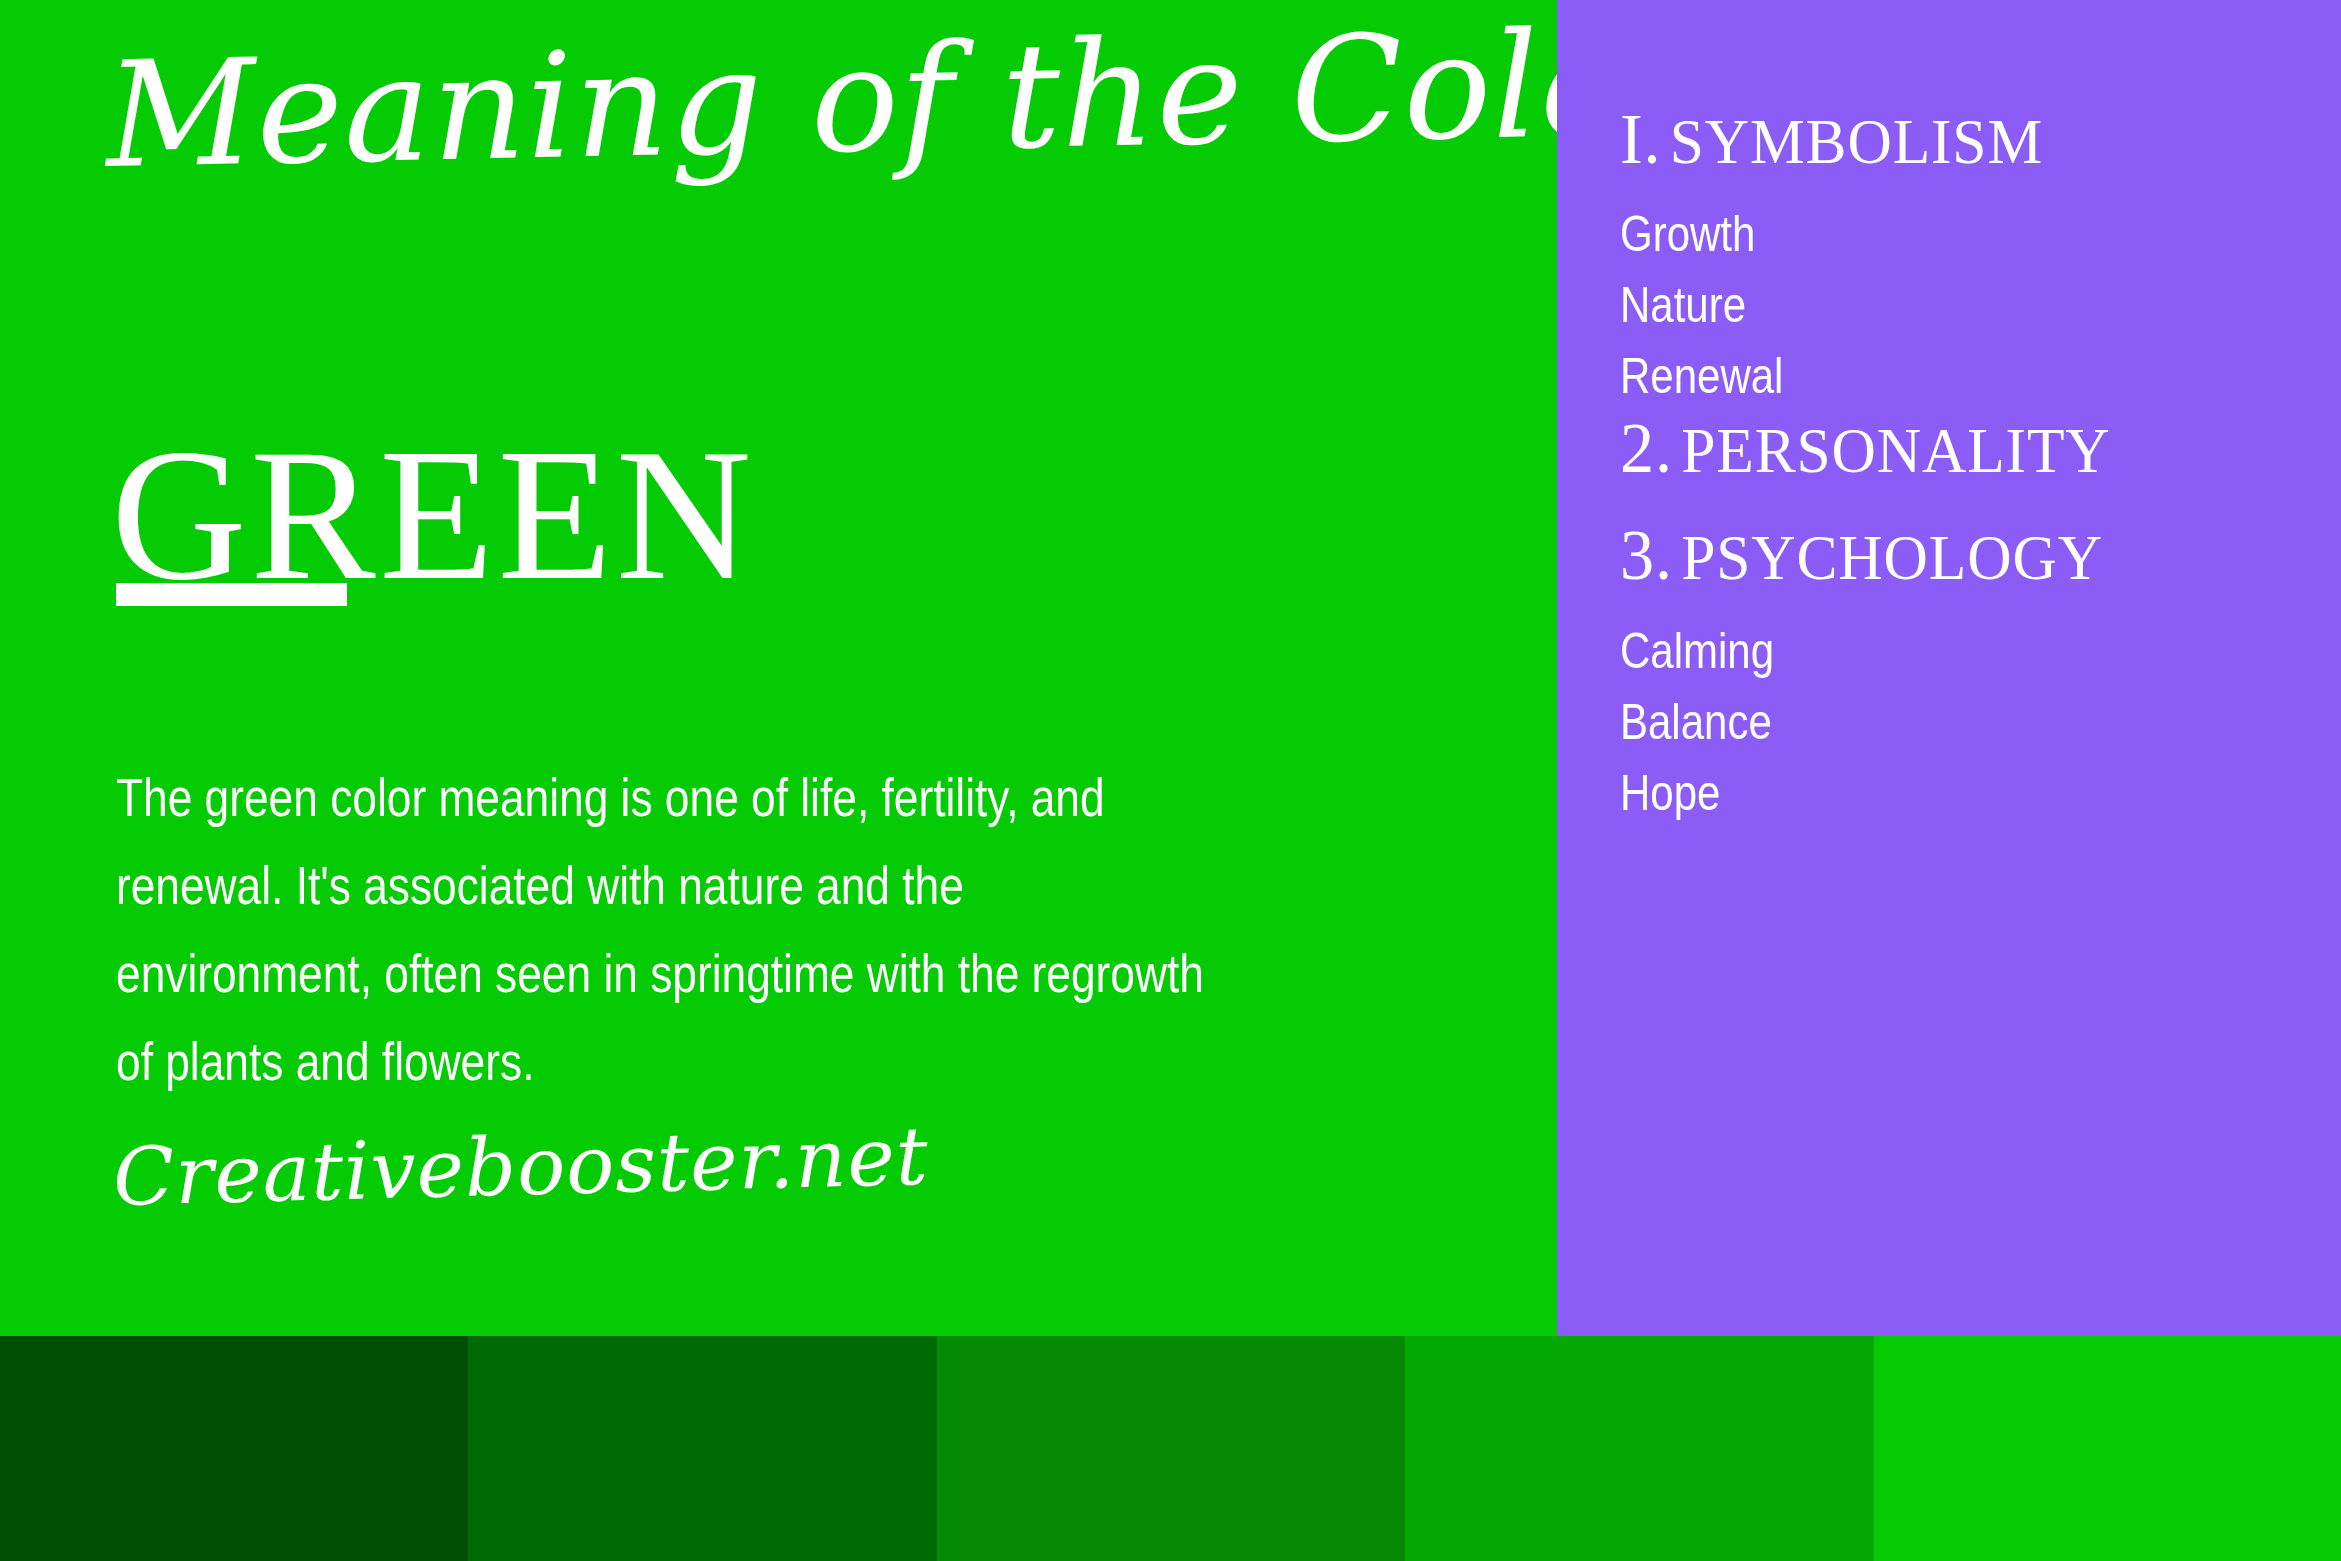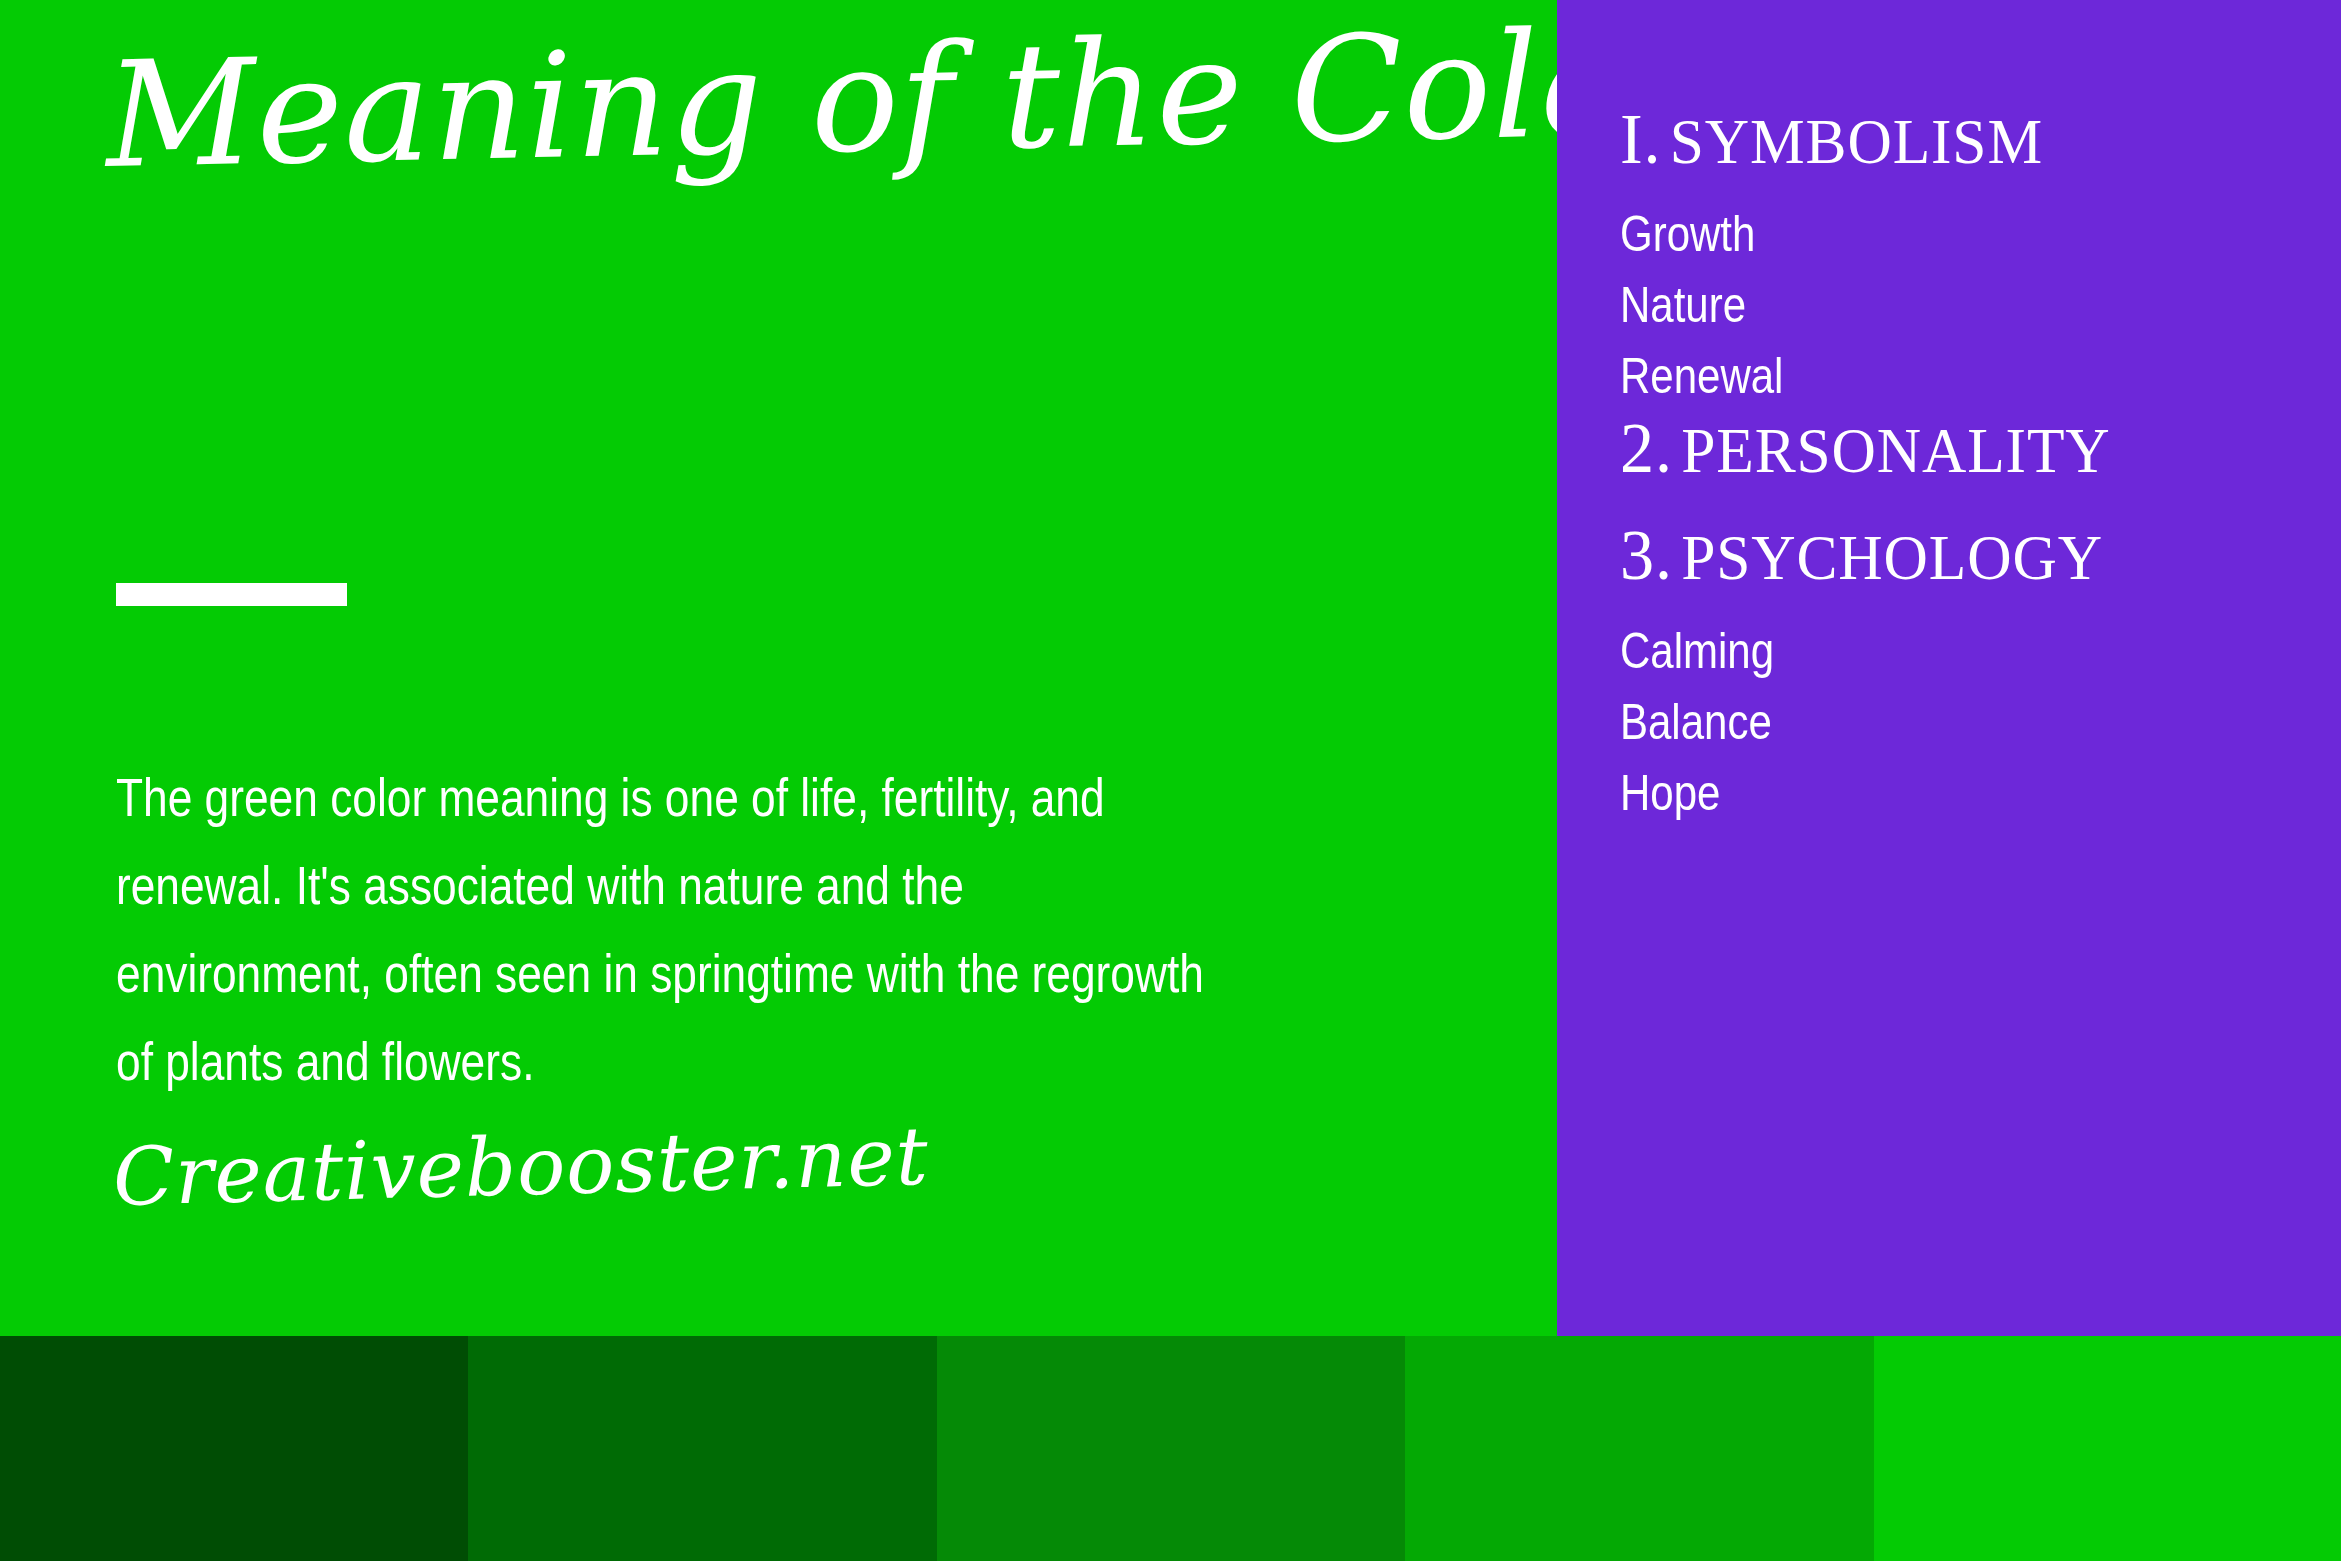--- a/index.html
+++ b/index.html
@@ -186,29 +186,30 @@
 </head>
 <body>
 
 <div class="poster">
 
   <div class="top-area">
 
     <div class="main-panel" style="background: rgb(4, 203, 4);">
       <div class="script-title">Meaning of the Color</div>
 
+      <h1 class="main-title">GREEN</h1>
 
       <div class="rule"></div>
 
       <p class="body-copy">The green color meaning is one of life, fertility, and renewal. It's associated with nature and the environment, often seen in springtime with the regrowth of plants and flowers.</p>
 
       <div class="wordmark">Creativebooster.net</div>
     </div>
 
-    <div class="side-panel" style="background: #6d28d9; text-decoration: underline;">
+    <div class="side-panel" style="background: #8b5cf6; text-decoration: underline;">
       <div class="sections">
 
         <div class="section section-1">
           <div class="section-heading">
             <span class="num">I.</span><span>SYMBOLISM</span>
           </div>
           <ul class="section-list">
             <li>Growth</li>
             <li>Nature</li>
             <li>Renewal</li>

